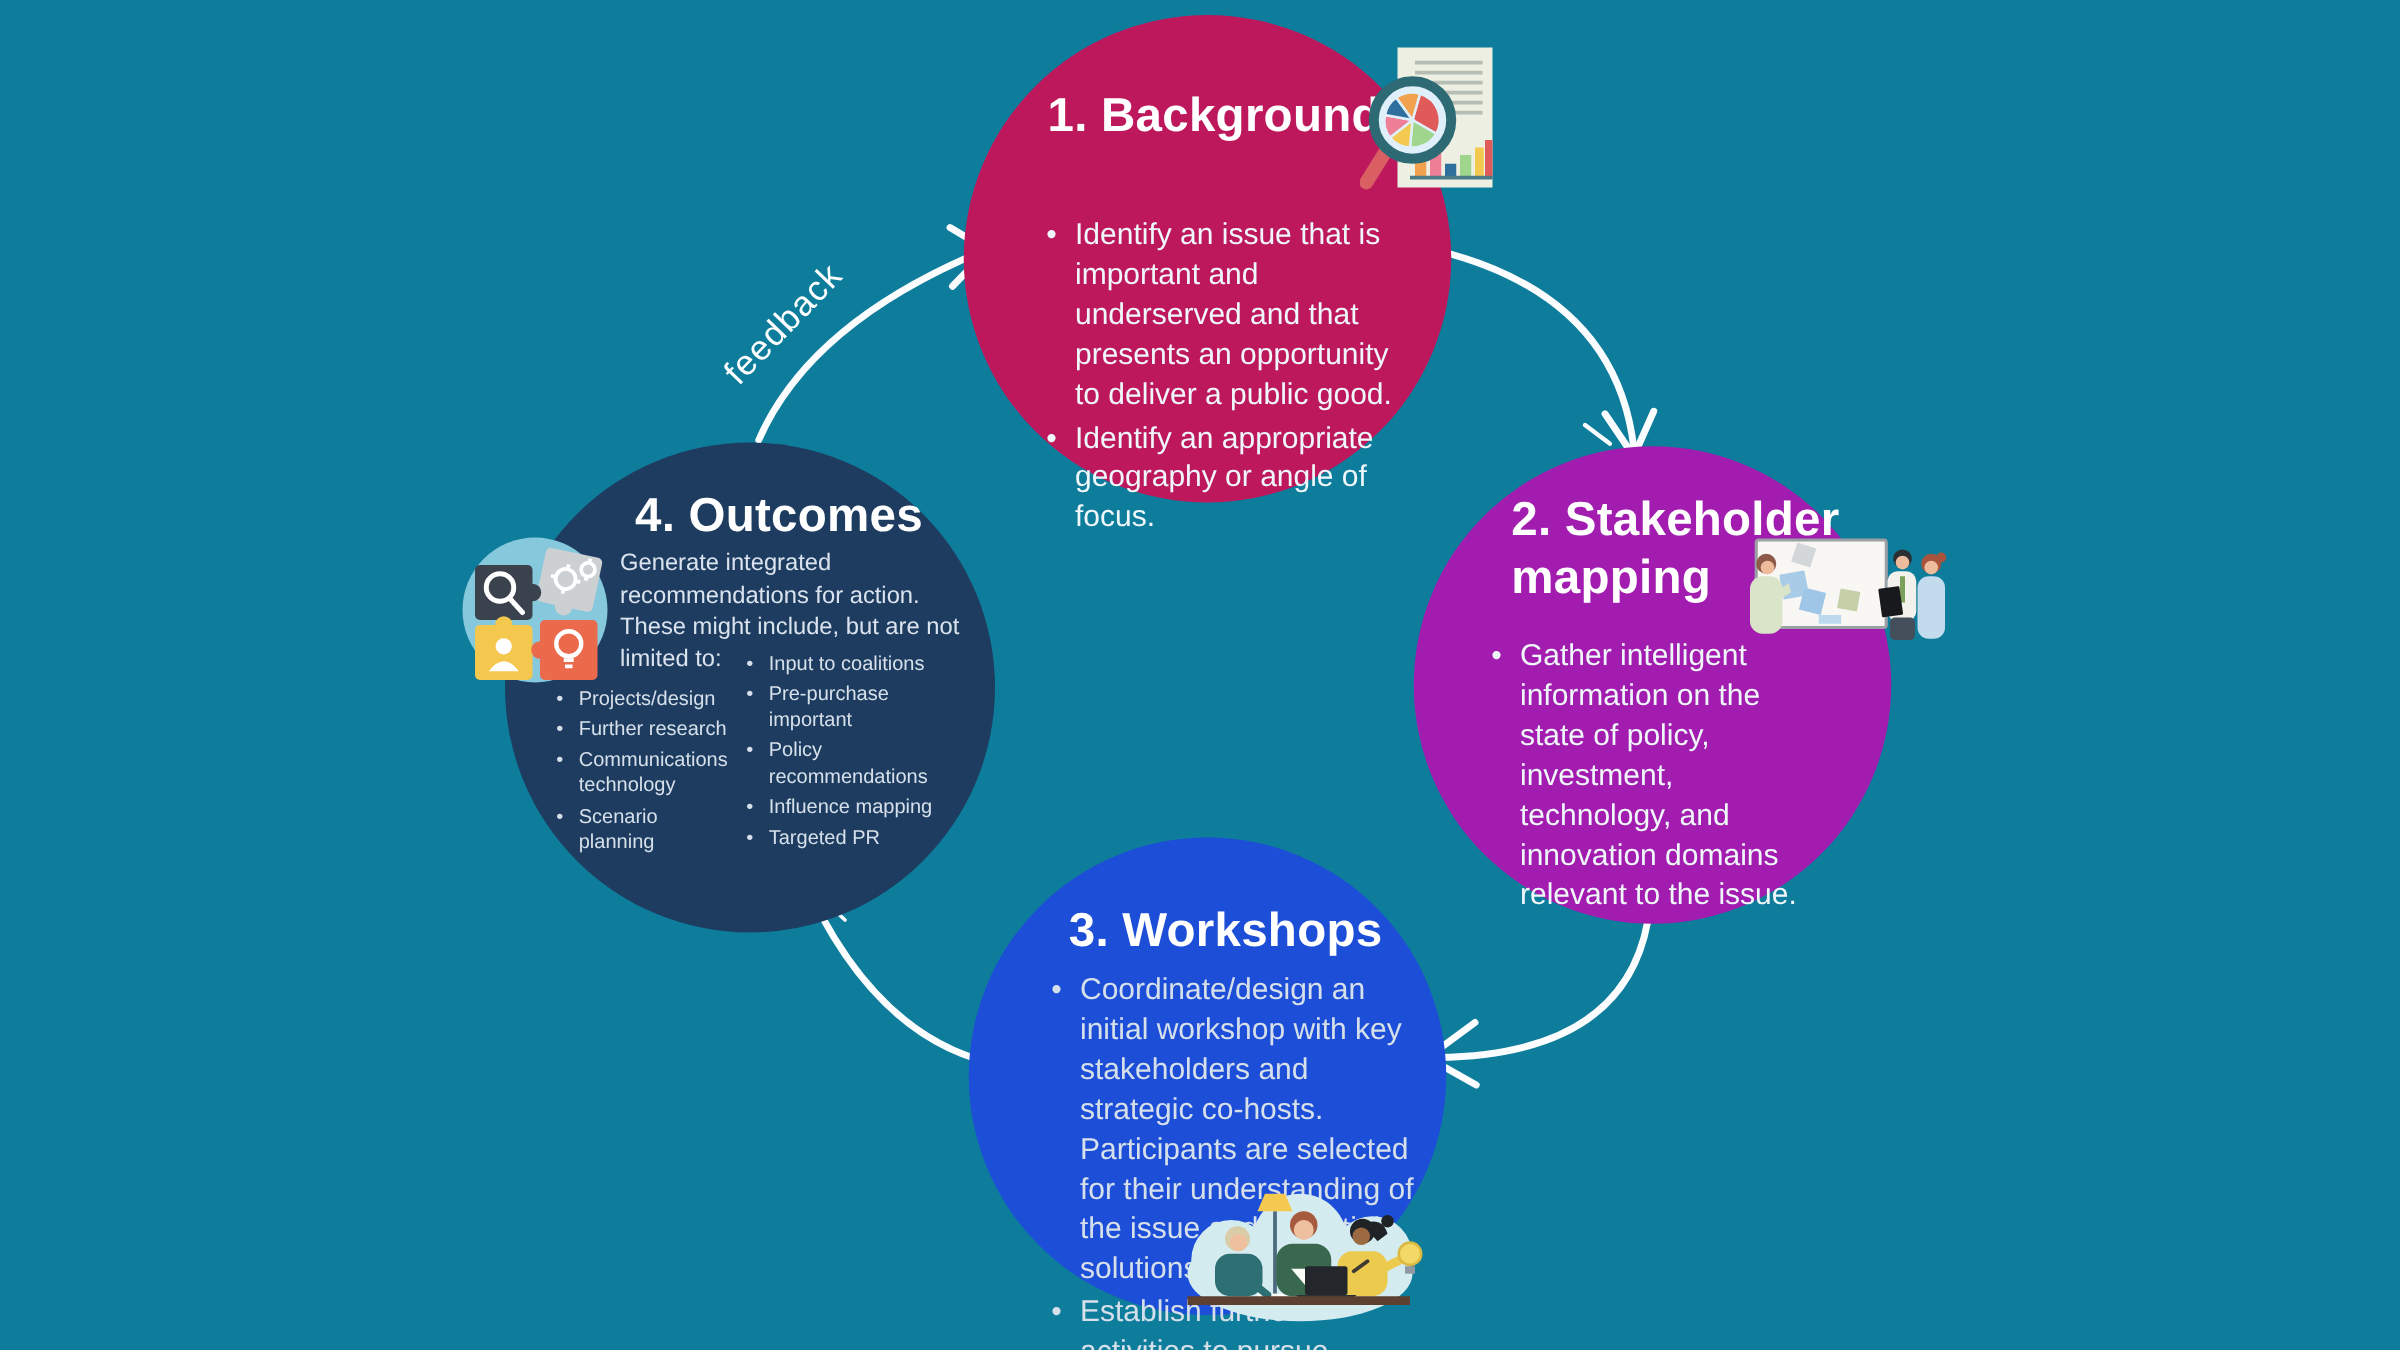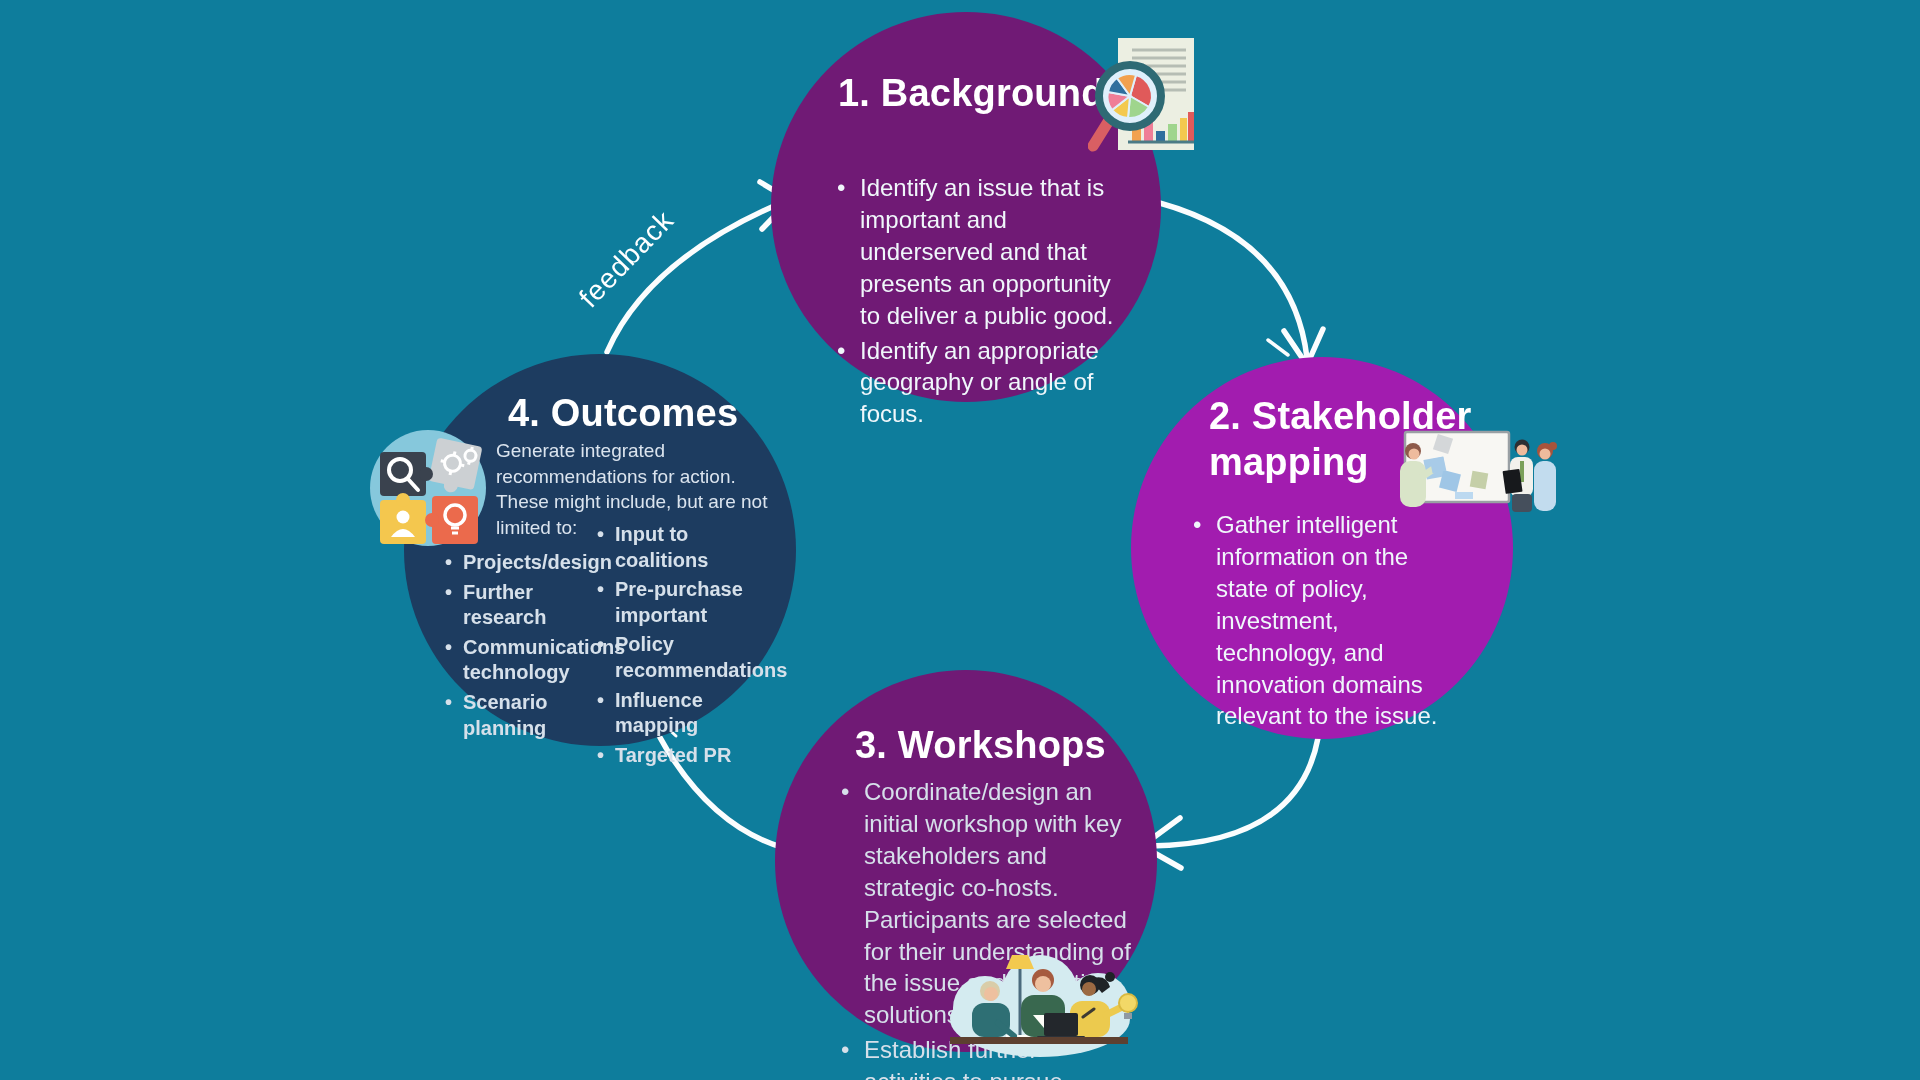--- a/index.html
+++ b/index.html
@@ -23,21 +23,21 @@
   ul.bullets{position:absolute;margin:0;padding:0;list-style:none;font-size:24px;line-height:1.33;}
   ul.bullets li{position:relative;padding-left:27px;margin-bottom:3px;}
   ul.bullets li::before{content:"\2022";position:absolute;left:4px;}
   .light-body{color:#f0f7fb;}
   .dark-body{color:#d6e0ea;}
   #bullets-1{left:62px;top:160px;width:295px;}
   #bullets-2{left:58px;top:152px;width:275px;}
   #bullets-3{left:62px;top:106px;width:295px;}
 
   #intro-4{position:absolute;left:92px;top:84px;width:276px;font-size:19px;line-height:1.35;color:#dbe4ee;}
-  ul.mini{font-size:20px;line-height:1.28;font-weight:bold;}
+  ul.mini{font-size:16px;line-height:1.28;}
   ul.mini li{padding-left:19px;margin-bottom:4px;}
   ul.mini li::before{left:1px;}
   #bullets-4-left{left:40px;top:196px;width:142px;}
   #bullets-4-right{left:192px;top:168px;width:152px;}
 
   .feedback-label{
     position:absolute;left:596px;top:282px;color:#ffffff;font-size:28px;
     letter-spacing:1px;transform:rotate(-46deg);transform-origin:left bottom;white-space:nowrap;
   }
   .icon{position:absolute;}
@@ -66,36 +66,36 @@
       <polyline points="617,723 639,690 664,716"></polyline>
       <path d="M 648 710 L 676 736" stroke-width="3"></path>
 
       <path d="M 607 352 Q 648 258 788 200"></path>
       <polyline points="760,182 790,200 762,229"></polyline>
     </g>
   </svg>
 
   <div class="feedback-label">feedback</div>
 
-  <div class="circle" id="circle-1" style="background-color: #701a75;">
+  <div class="circle" id="circle-1" style="background-color: #be185d;">
     <div class="step-title" id="title-1">1. Background</div>
     <ul class="bullets light-body" id="bullets-1">
         <li>Identify an issue that is important and underserved and that presents an opportunity to deliver a public good.</li>
         <li>Identify an appropriate geography or angle of focus.</li>
       </ul>
   </div>
 
   <div class="circle" id="circle-2" style="background-color: #a21caf;">
     <div class="step-title" id="title-2">2. Stakeholder mapping</div>
     <ul class="bullets light-body" id="bullets-2">
         <li>Gather intelligent information on the state of policy, investment, technology, and innovation domains relevant to the issue.</li>
       </ul>
   </div>
 
-  <div class="circle" id="circle-3" style="background-color: #701a75;">
+  <div class="circle" id="circle-3" style="background-color: #1d4ed8;">
     <div class="step-title" id="title-3">3. Workshops</div>
     <ul class="bullets dark-body" id="bullets-3">
         <li>Coordinate/design an initial workshop with key stakeholders and strategic co-hosts. Participants are selected for their understanding of the issue and potential solutions.</li>
         <li>Establish further activities to pursue.</li>
       </ul>
   </div>
 
   <div class="circle" id="circle-4" style="background-color: rgb(29, 60, 96);">
     <div class="step-title" id="title-4">4. Outcomes</div>
     <div id="intro-4">Generate integrated recommendations for action. These might include, but are not limited to:</div>

